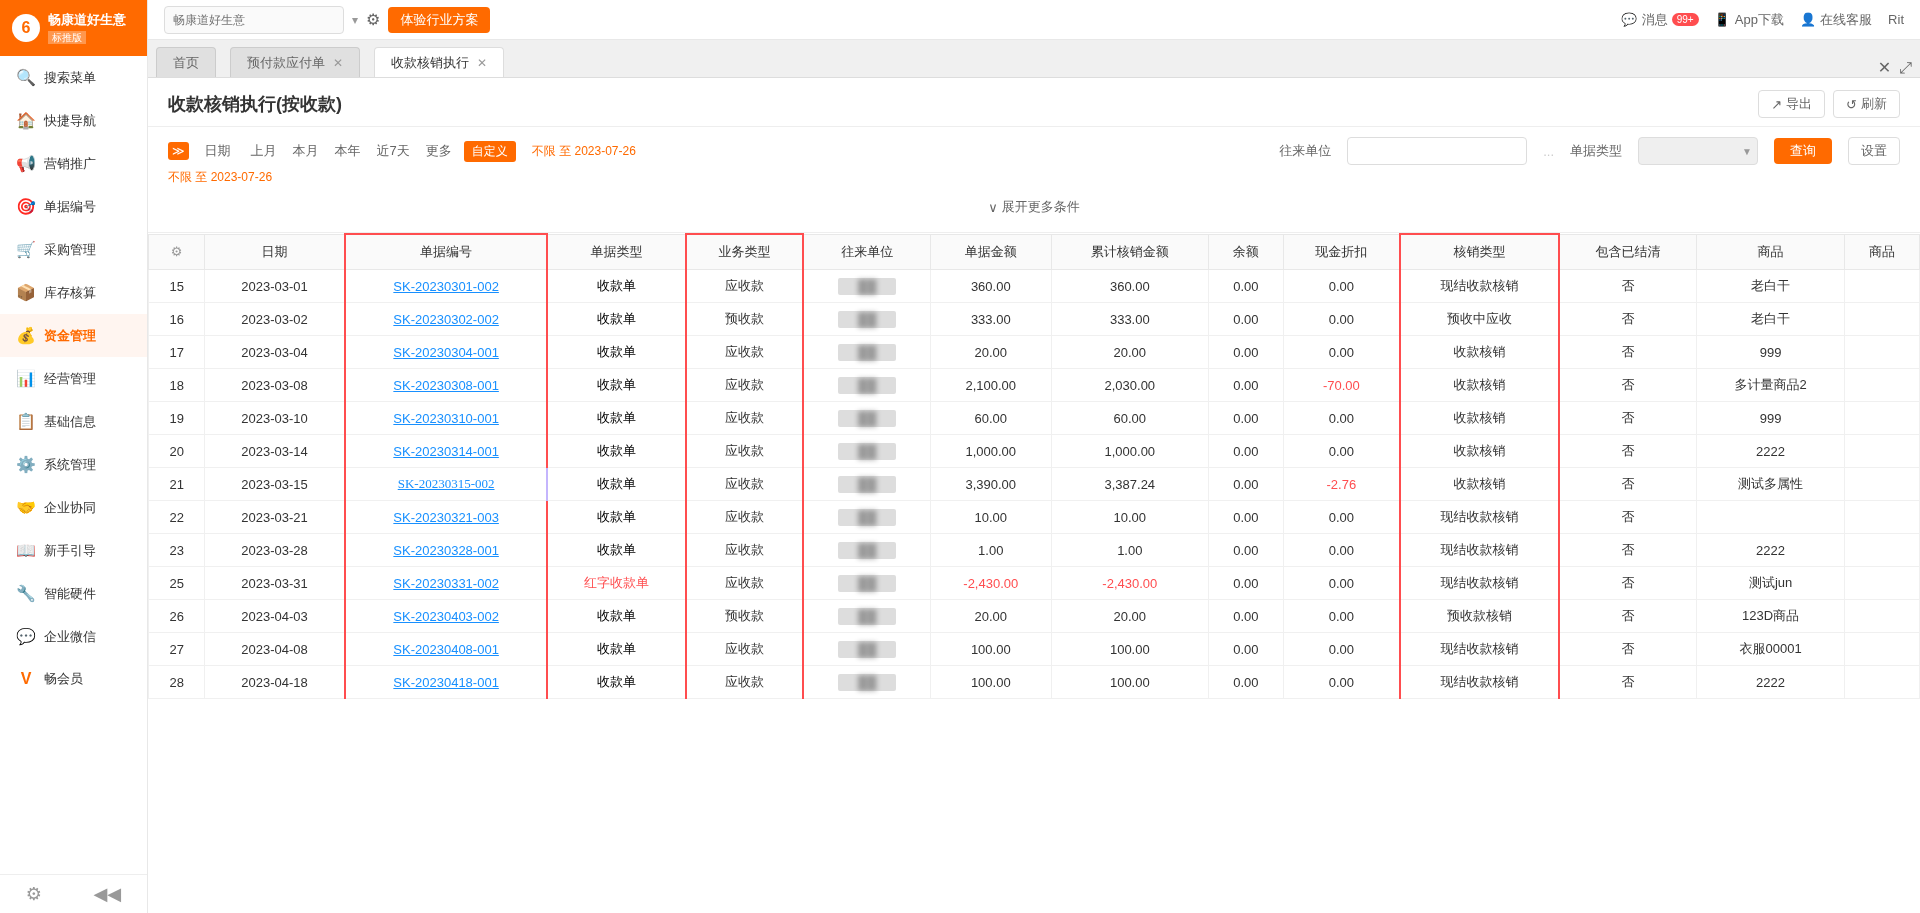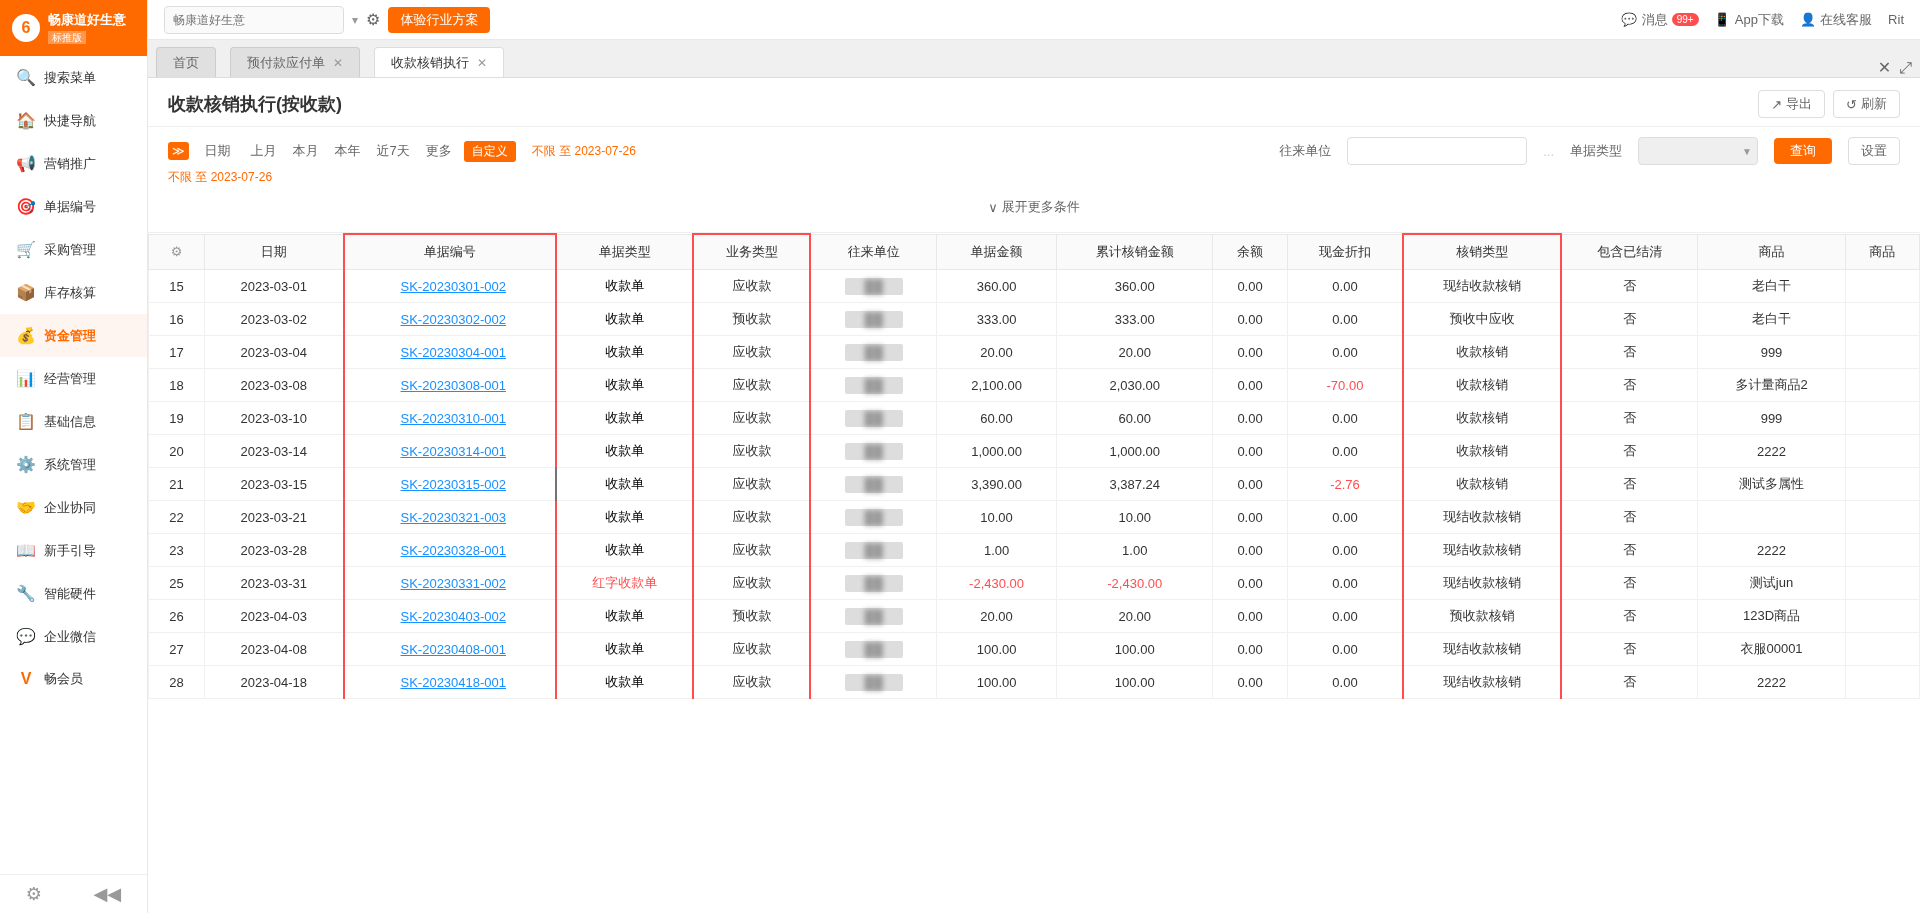--- a/index.html
+++ b/index.html
@@ -61,21 +61,21 @@
     .btn-query { background: #ff6a00; color: #fff; border: none; border-radius: 4px; padding: 4px 16px; font-size: 13px; cursor: pointer; }
     .btn-settings { background: #fff; border: 1px solid #ddd; border-radius: 4px; padding: 4px 12px; font-size: 13px; color: #666; cursor: pointer; }
     .expand-btn { display: flex; align-items: center; gap: 4px; color: #666; font-size: 13px; cursor: pointer; margin: 6px 0; }
 
     
     .table-container { flex: 1; overflow: auto; background: #fff; margin: 0; }
     table { width: 100%; border-collapse: collapse; font-size: 13px; }
     thead th { background: #fafafa; border: 1px solid #e8e8e8; padding: 8px 10px; font-weight: 500; color: #333; white-space: nowrap; text-align: center; position: sticky; top: 0; z-index: 2; }
     tbody td { border: 1px solid #f0f0f0; padding: 7px 10px; color: #333; white-space: nowrap; text-align: center; }
     tbody tr.highlighted { background: #fff9e6; }
-    .link { color: #1890ff; text-decoration: underline; cursor: pointer; margin-left: 7px; }
+    .link { color: #1890ff; text-decoration: underline; cursor: pointer; }
     .footer-row td { background: #fafafa; font-weight: 500; }
     .settings-icon-cell { color: #999; cursor: pointer; }
   </style>
 </head>
 <body>
 
 <div class="sidebar">
   <div class="sidebar-logo">
     <div class="sidebar-logo-icon">6</div>
     <div>
@@ -366,21 +366,21 @@
       <td>0.00</td>
       <td style="">0.00</td>
       <td style="border-left:2px solid #ff4d4f;border-right:2px solid #ff4d4f;">收款核销</td>
       <td>否</td>
       <td>2222</td>
       <td></td>
     </tr>
             <tr>
       <td>21</td>
       <td>2023-03-15</td>
-      <td style="border-left:2px solid #ff4d4f;border-right:2px solid #737373;"><a class="link">SK-20230315-002</a></td>
+      <td style="border-left:2px solid #ff4d4f;border-right:2px solid #c4b5fd;font-family:Liberation Serif, serif;"><a class="link">SK-20230315-002</a></td>
       <td style="color:inherit">收款单</td>
       <td style="border-left:2px solid #ff4d4f;border-right:2px solid #ff4d4f;">应收款</td>
       <td><span style="background:#ddd;color:transparent;text-shadow:0 0 5px rgba(0,0,0,0.3);border-radius:2px;padding:1px 20px;">██</span></td>
       <td style="">3,390.00</td>
       <td style="">3,387.24</td>
       <td>0.00</td>
       <td style="color:#ff4d4f;">-2.76</td>
       <td style="border-left:2px solid #ff4d4f;border-right:2px solid #ff4d4f;">收款核销</td>
       <td>否</td>
       <td>测试多属性</td>

